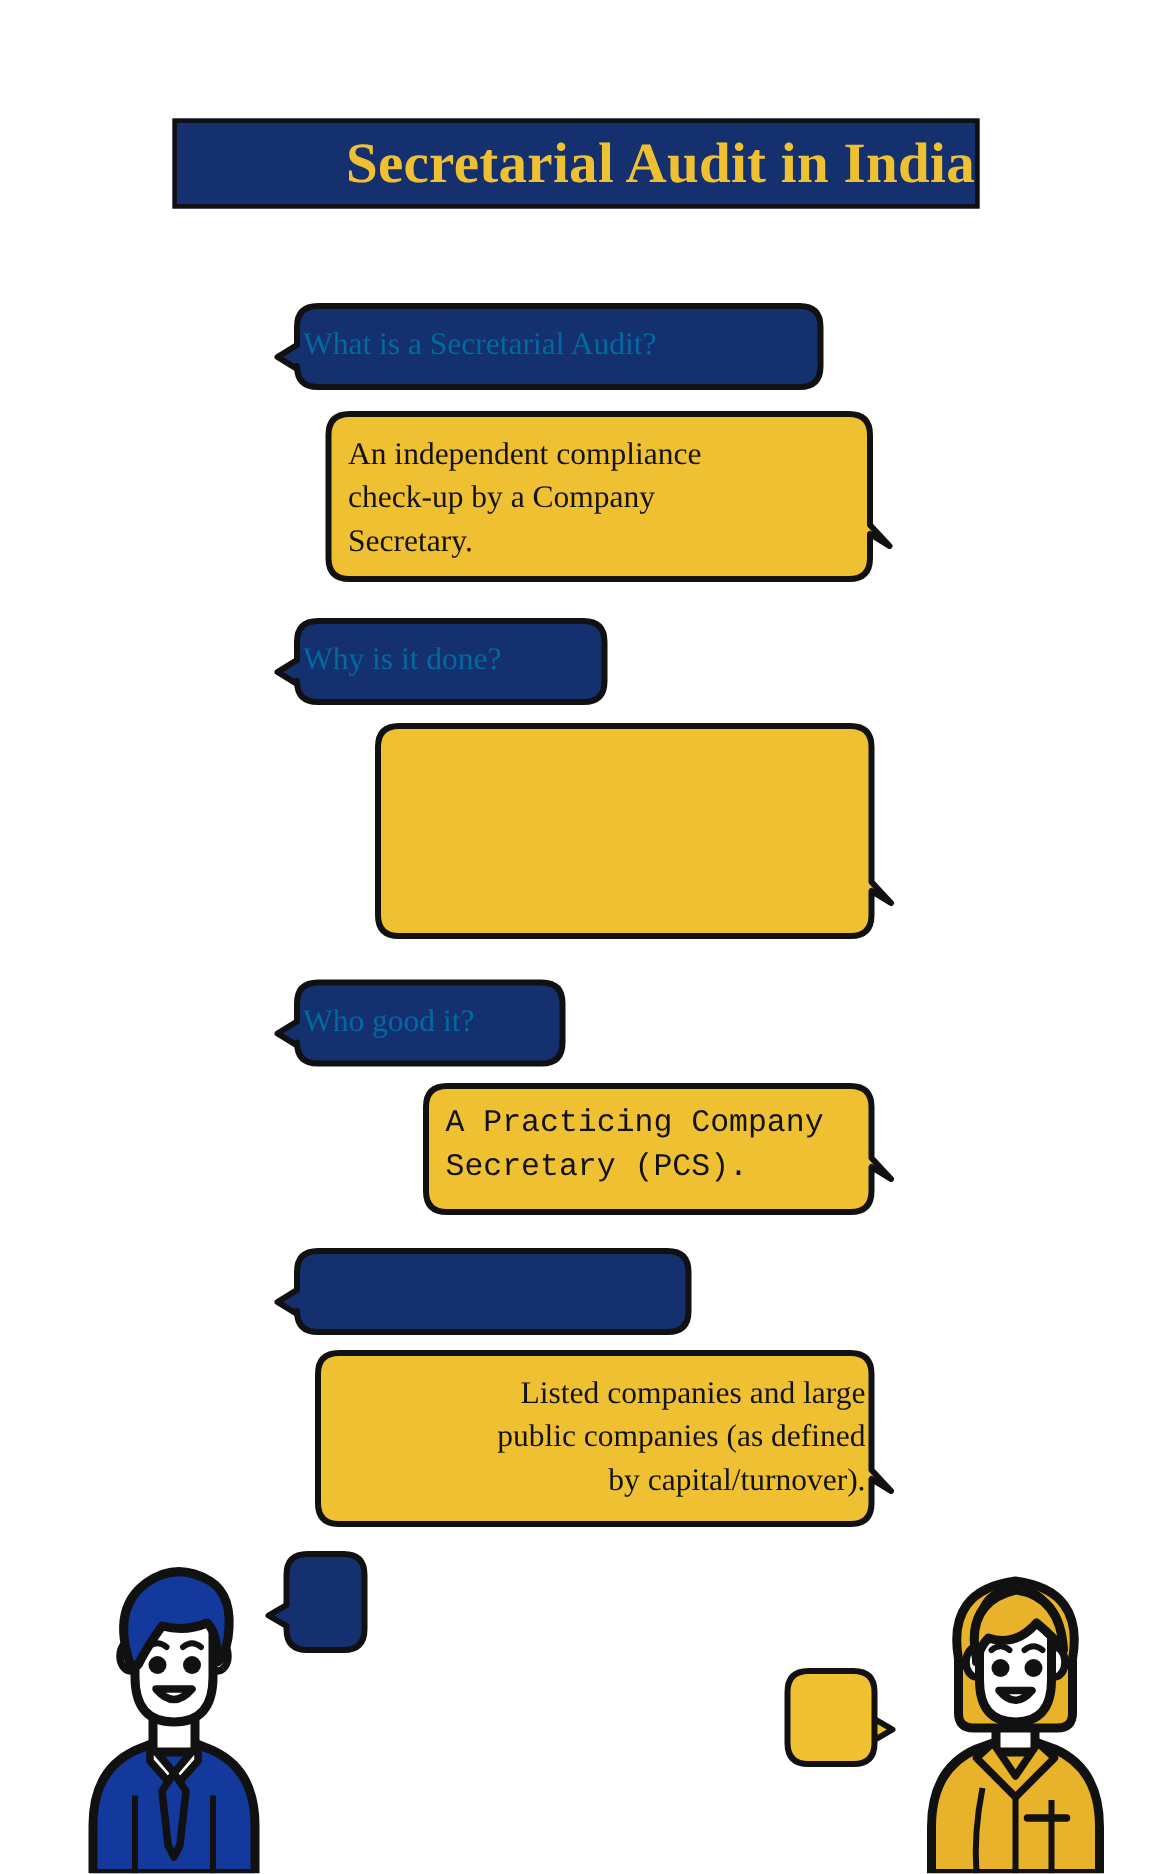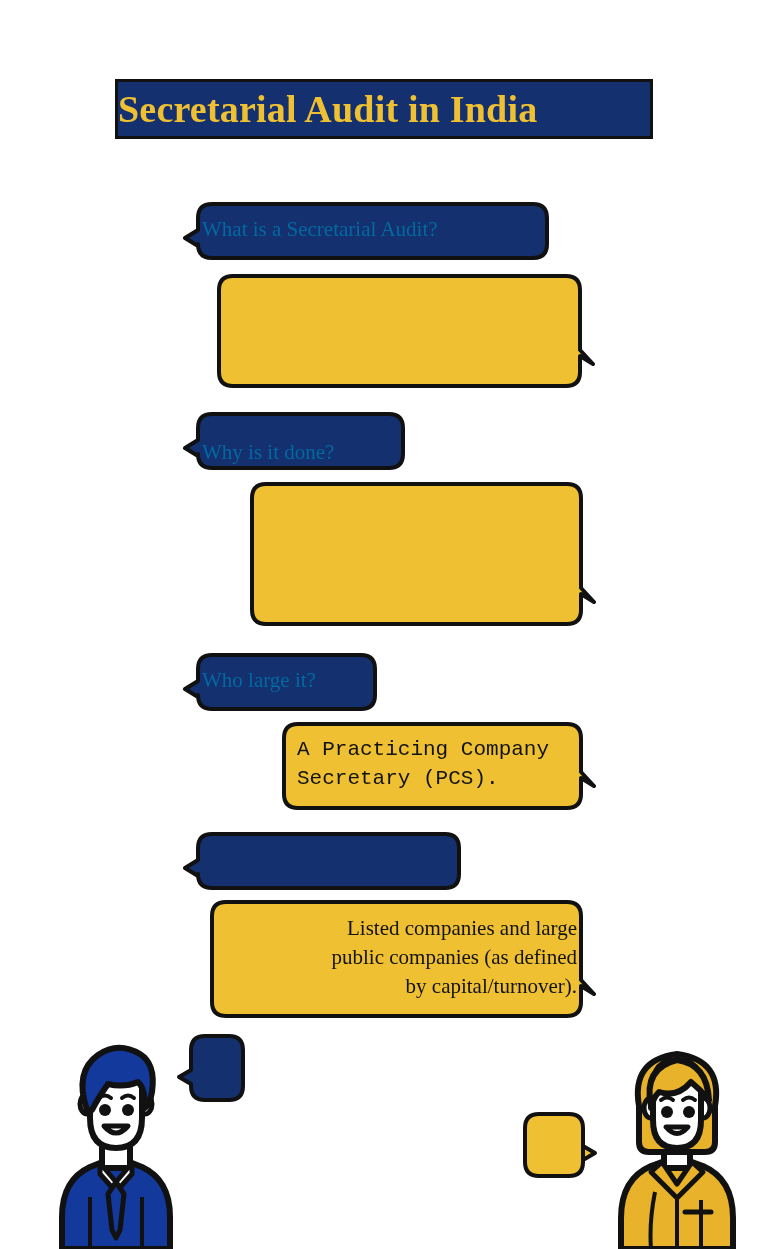--- a/index.html
+++ b/index.html
@@ -20,21 +20,21 @@
     position: absolute;
     left: 115px;
     top: 79px;
     width: 538px;
     height: 60px;
     background: #14306E;
     border: 3px solid #111111;
     box-sizing: border-box;
     display: flex;
     align-items: center;
-    justify-content: flex-start;
+    justify-content: flex-end;
   }
   #title-text {
     color: #EFC132;
     font-size: 38px;
     font-weight: bold;
     font-family: "Liberation Serif", "DejaVu Serif", serif;
     letter-spacing: 0.2px;
     white-space: nowrap;
   }
 
@@ -84,40 +84,43 @@
   <svg width="378" height="62" viewBox="0 0 378 62">
     <path d="M13,38 L26,30 L26,18 Q26,4 40,4 L361,4 Q375,4 375,18 L375,44 Q375,58 361,58 L40,58 Q26,58 26,44 L26,46 Z" fill="#14306E" stroke="#111111" stroke-width="4" stroke-linejoin="round"></path>
   </svg>
   <div class="btext" style="left:30px; top:16px; width:340px;">What is a Secretarial Audit?</div>
 </div>
 
 <div class="bubble a-bubble" style="left:212px; top:272px; width:392px; height:118px;">
   <svg width="392" height="118" viewBox="0 0 392 118">
     <path d="M381,92 L368,84 L368,100 Q368,114 354,114 L21,114 Q7,114 7,100 L7,18 Q7,4 21,4 L354,4 Q368,4 368,18 L368,78 Z" fill="#EFC132" stroke="#111111" stroke-width="4" stroke-linejoin="round"></path>
   </svg>
+  <div class="btext" style="left:20px; top:16px; width:344px;">An independent compliance
+check-up by a Company
+Secretary.</div>
 </div>
 
 <div class="bubble q-bubble" style="left:172px; top:410px; width:234px; height:62px;">
   <svg width="234" height="62" viewBox="0 0 234 62">
     <path d="M13,38 L26,30 L26,18 Q26,4 40,4 L217,4 Q231,4 231,18 L231,44 Q231,58 217,58 L40,58 Q26,58 26,44 L26,46 Z" fill="#14306E" stroke="#111111" stroke-width="4" stroke-linejoin="round"></path>
   </svg>
-  <div class="btext" style="left:30px; top:29px; width:200px;">Why is it done?</div>
+  <div class="btext" style="left:30px; top:16px; width:200px;">Why is it done?</div>
 </div>
 
 <div class="bubble a-bubble" style="left:245px; top:480px; width:360px; height:148px;">
   <svg width="360" height="148" viewBox="0 0 360 148">
     <path d="M349,122 L336,114 L336,130 Q336,144 322,144 L21,144 Q7,144 7,130 L7,18 Q7,4 21,4 L322,4 Q336,4 336,18 L336,108 Z" fill="#EFC132" stroke="#111111" stroke-width="4" stroke-linejoin="round"></path>
   </svg>
 </div>
 
 <div class="bubble q-bubble" style="left:172px; top:651px; width:206px; height:62px;">
   <svg width="206" height="62" viewBox="0 0 206 62">
     <path d="M13,38 L26,30 L26,18 Q26,4 40,4 L189,4 Q203,4 203,18 L203,44 Q203,58 189,58 L40,58 Q26,58 26,44 L26,46 Z" fill="#14306E" stroke="#111111" stroke-width="4" stroke-linejoin="round"></path>
   </svg>
-  <div class="btext" style="left:30px; top:16px; width:172px;">Who large it?</div>
+  <div class="btext" style="left:30px; top:16px; width:172px;">Who good it?</div>
 </div>
 
 <div class="bubble a-bubble" style="left:277px; top:720px; width:328px; height:92px;font-family:Liberation Mono, monospace;">
   <svg width="328" height="92" viewBox="0 0 328 92">
     <path d="M317,66 L304,58 L304,74 Q304,88 290,88 L21,88 Q7,88 7,74 L7,18 Q7,4 21,4 L290,4 Q304,4 304,18 L304,52 Z" fill="#EFC132" stroke="#111111" stroke-width="4" stroke-linejoin="round"></path>
   </svg>
   <div class="btext" style="left:20px; top:15px; width:280px;">A Practicing Company
 Secretary (PCS).</div>
 </div>
 

